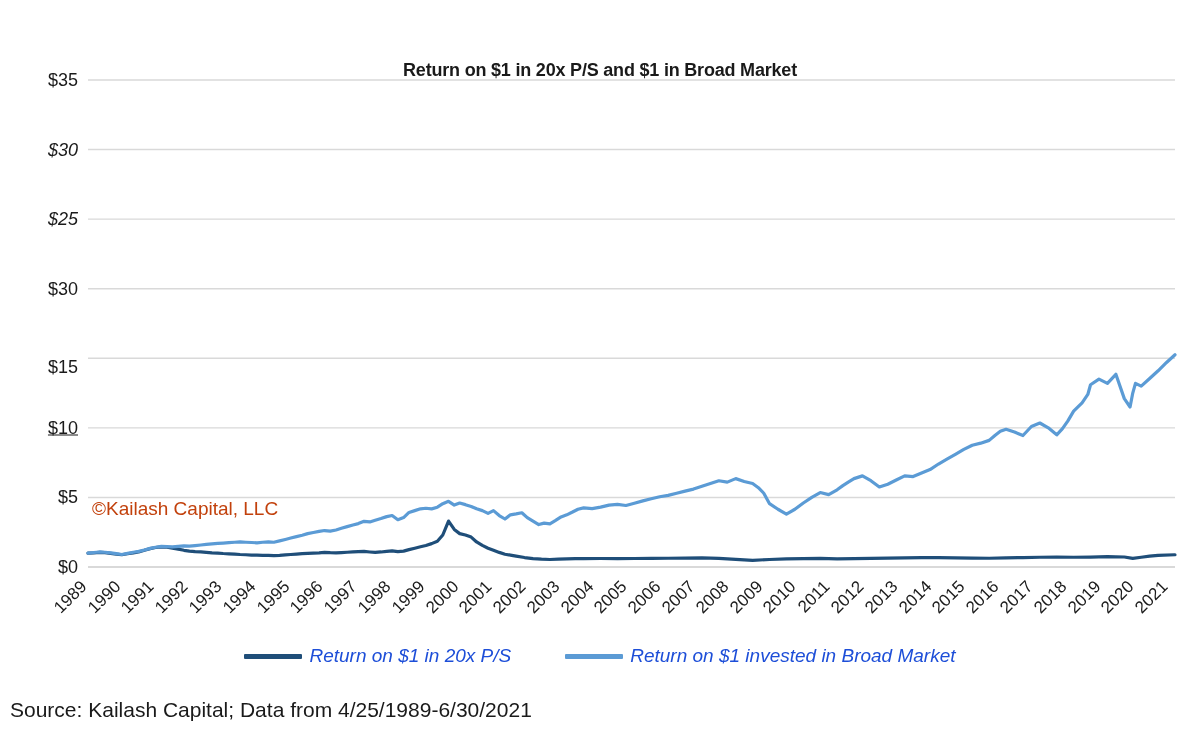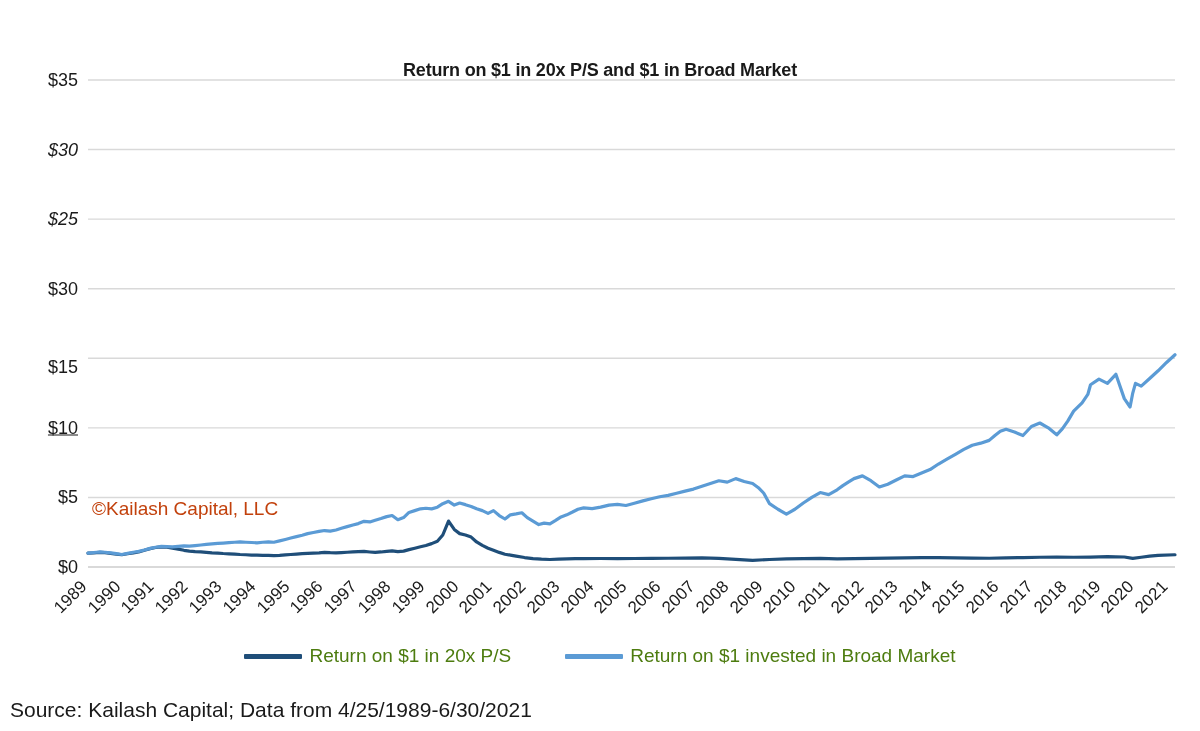--- a/index.html
+++ b/index.html
@@ -94,22 +94,23 @@
     gap: 7px;
   }
   .legend-swatch {
     display: block;
     width: 58px;
     height: 5px;
     border-radius: 1px;
   }
   .legend-text {
     font-size: 19px;
-    color: #4d7c0f;
-    white-space: nowrap;
+    color: #1d4ed8;
+    white-space: nowrap;
+    font-style: italic;
   }
   .source-note {
     position: absolute;
     left: 10px;
     top: 698px;
     font-size: 21px;
     color: #1a1a1a;
     white-space: nowrap;
   }
 </style>

